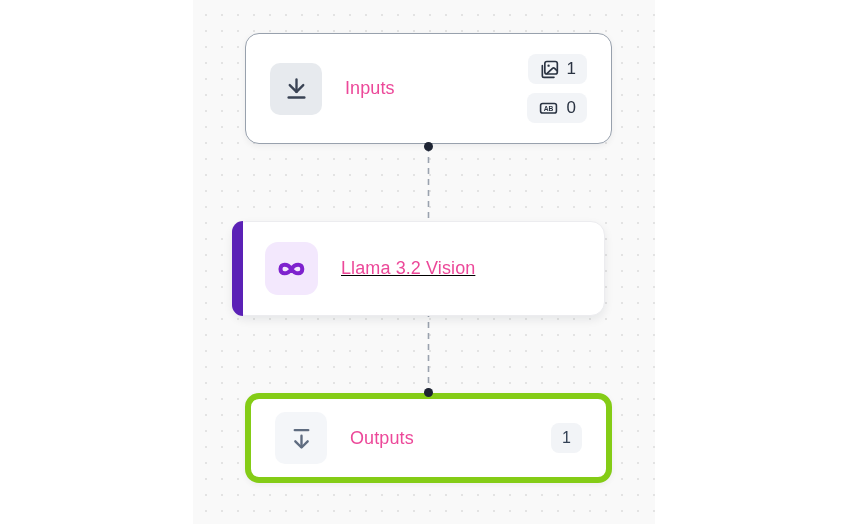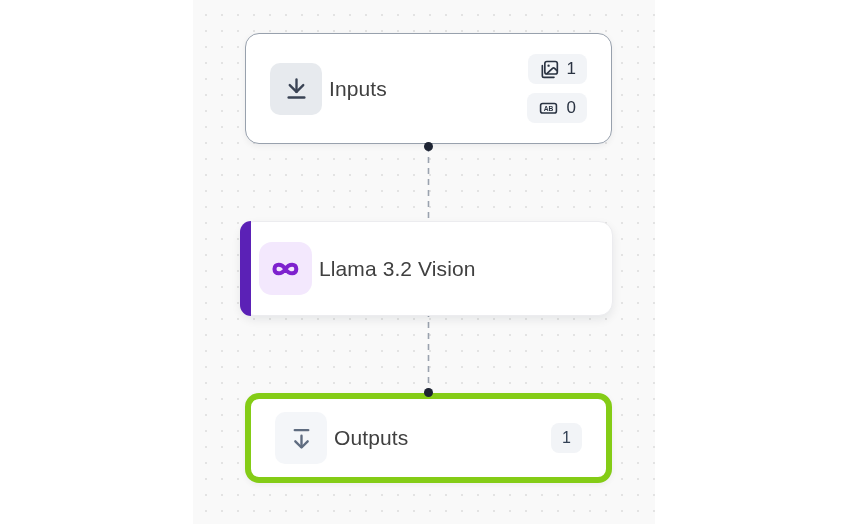--- a/index.html
+++ b/index.html
@@ -40,25 +40,26 @@
 
   .node-inputs {
     left: 245px; top: 33px;
     width: 367px; height: 111px;
     border: 1.5px solid #98a1ad;
     box-shadow: 0 2px 6px rgba(16,24,40,0.06);
     padding-left: 24px;
   }
 
   .node-model {
-    left: 240px; top: 221px;
+    left: 232px; top: 221px;
     width: 373px; height: 95px;
     border: 1px solid #ececef;
     box-shadow: 0 4px 10px rgba(16,24,40,0.08);
-    padding-left: 18px;
+    padding-left: 32px;
+    text-decoration: underline;
   }
 
   .node-outputs {
     left: 245px; top: 393px;
     width: 367px; height: 90px;
     border: 6px solid #84cc16;
     box-shadow: 0 2px 6px rgba(16,24,40,0.05);
     padding-left: 24px;
   }
 
@@ -76,24 +77,24 @@
     display: flex;
     align-items: center;
     justify-content: center;
     flex: 0 0 auto;
   }
   .icon-box-inputs  { background: #e7eaee; }
   .icon-box-model   { background: #f3e8fd; width: 53px; height: 53px; border-radius: 13px; }
   .icon-box-outputs { background: #f4f6f9; }
 
   .node-label {
-    margin-left: 7px;
-    font-size: 21px;
+    margin-left: 23px;
+    font-size: 18px;
     font-weight: 500;
-    color: #404040;
+    color: #ec4899;
     letter-spacing: 0.1px;
     white-space: nowrap;
   }
 
   .badge-col {
     position: absolute;
     right: 24px; top: 0; bottom: 0;
     display: flex;
     flex-direction: column;
     justify-content: center;

